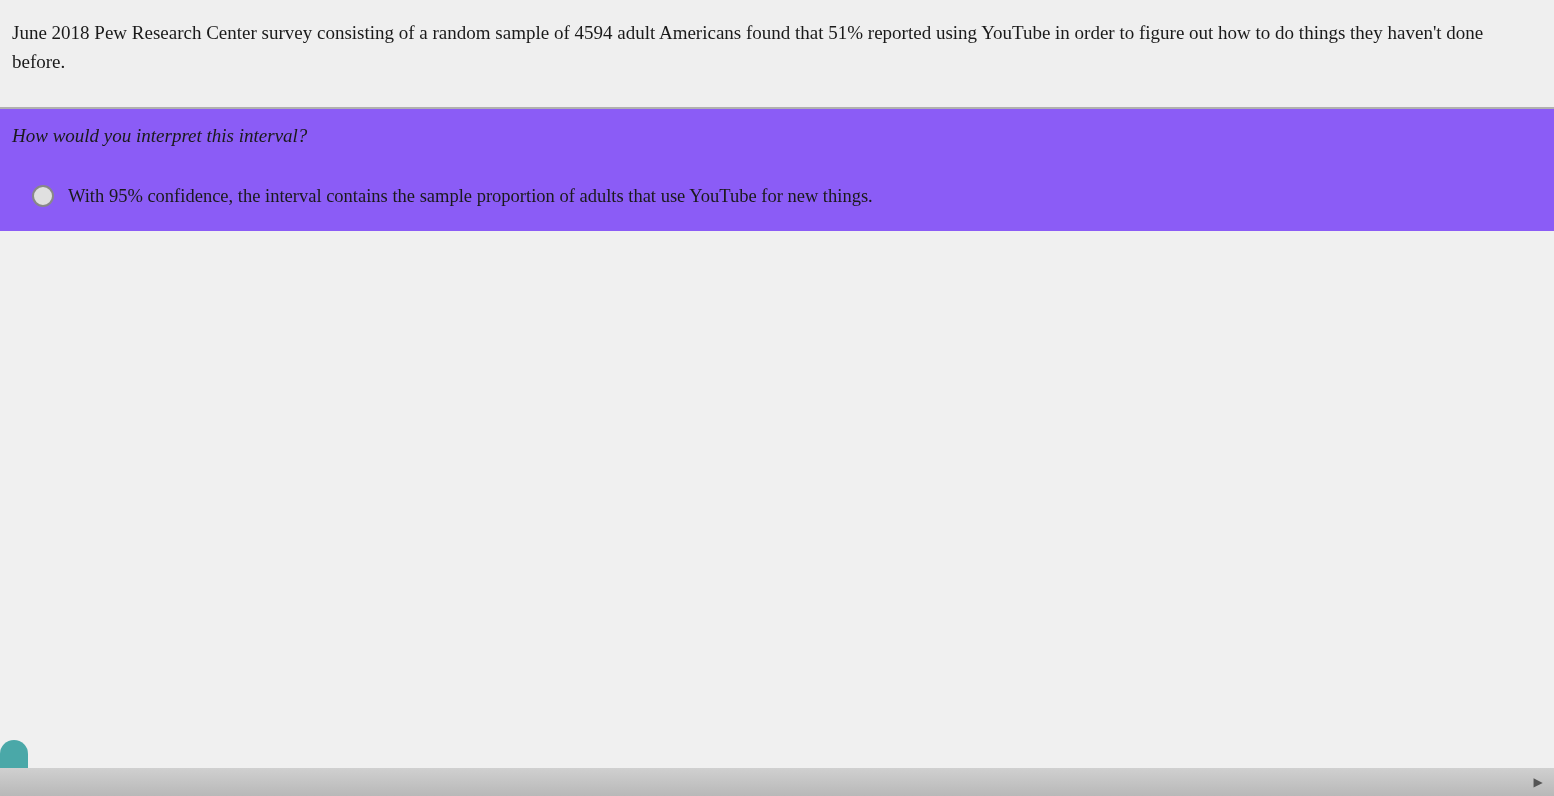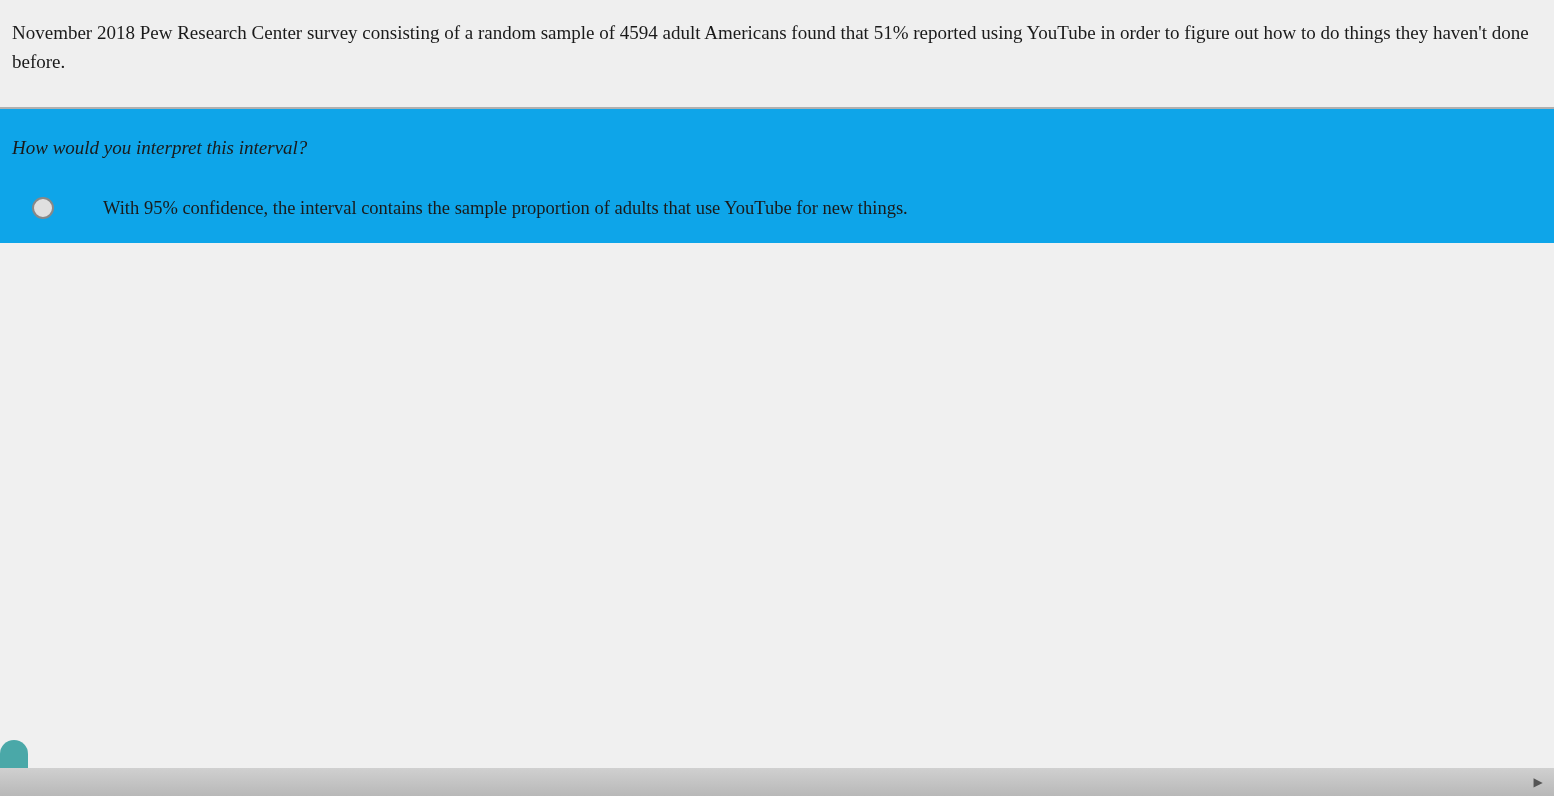--- a/index.html
+++ b/index.html
@@ -33,22 +33,22 @@
     }
 
     .intro-text {
       font-size: 19px;
       line-height: 1.55;
       color: #1a1a1a;
       max-width: 1520px;
     }
 
     .bottom-section {
-      padding: 28px 24px 20px 12px;
-      background-color: #0ea5e9;
+      padding: 16px 24px 20px 12px;
+      background-color: #8b5cf6;
     }
 
     .question-text {
       font-size: 19px;
       color: #1a1a1a;
       margin-bottom: 36px;
       font-style: italic;
     }
 
     .options-list {
@@ -83,21 +83,20 @@
 
     .radio-inner {
       width: 10px;
       height: 10px;
       border-radius: 50%;
       background: transparent;
     }
 
     .option-label {
       flex: 1;
-      margin-left: 35px;
     }
 
     .bottom-bar {
       position: fixed;
       bottom: 0;
       left: 0;
       width: 100%;
       height: 28px;
       background: linear-gradient(to bottom, #d0d0d0, #b8b8b8);
       display: flex;
@@ -126,21 +125,21 @@
       border-radius: 50% 50% 0 0;
       z-index: 10;
     }
   </style>
 </head>
 <body>
 
 <div class="page-container">
 
   <div class="top-section">
-    <p class="intro-text">November 2018 Pew Research Center survey consisting of a random sample of 4594 adult Americans found that 51% reported using YouTube in order to figure out how to do things they haven't done before.</p>
+    <p class="intro-text">June 2018 Pew Research Center survey consisting of a random sample of 4594 adult Americans found that 51% reported using YouTube in order to figure out how to do things they haven't done before.</p>
   </div>
 
   <div class="bottom-section">
     <p class="question-text">How would you interpret this interval?</p>
 
     <ul class="options-list">
 
       <li class="option-item">
         <div class="radio-outer">
           <div class="radio-inner"></div>

